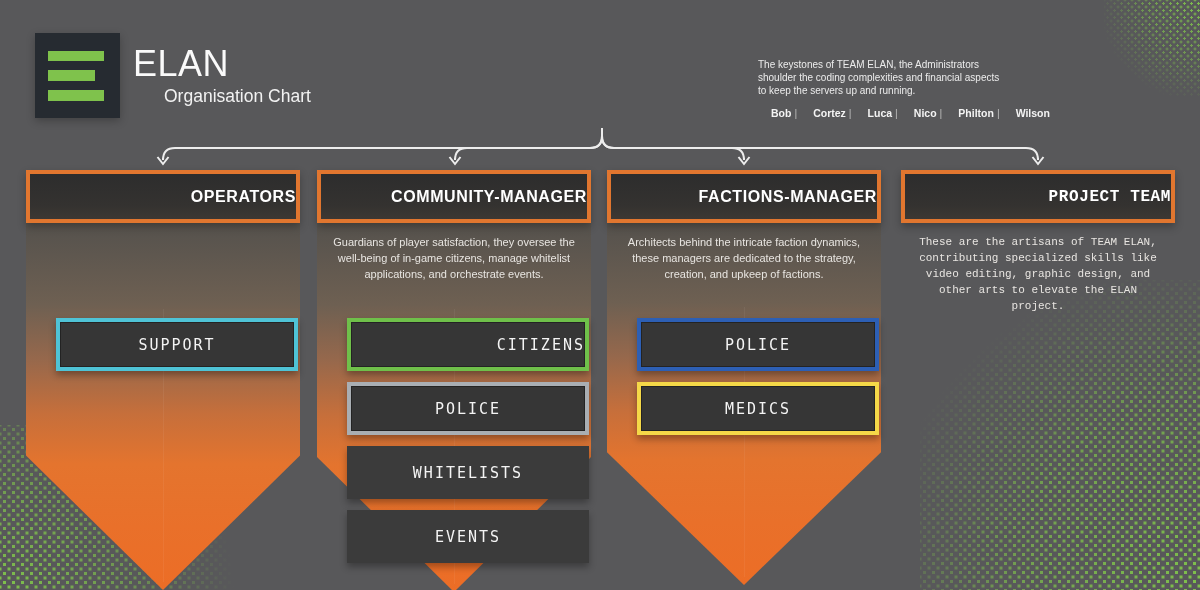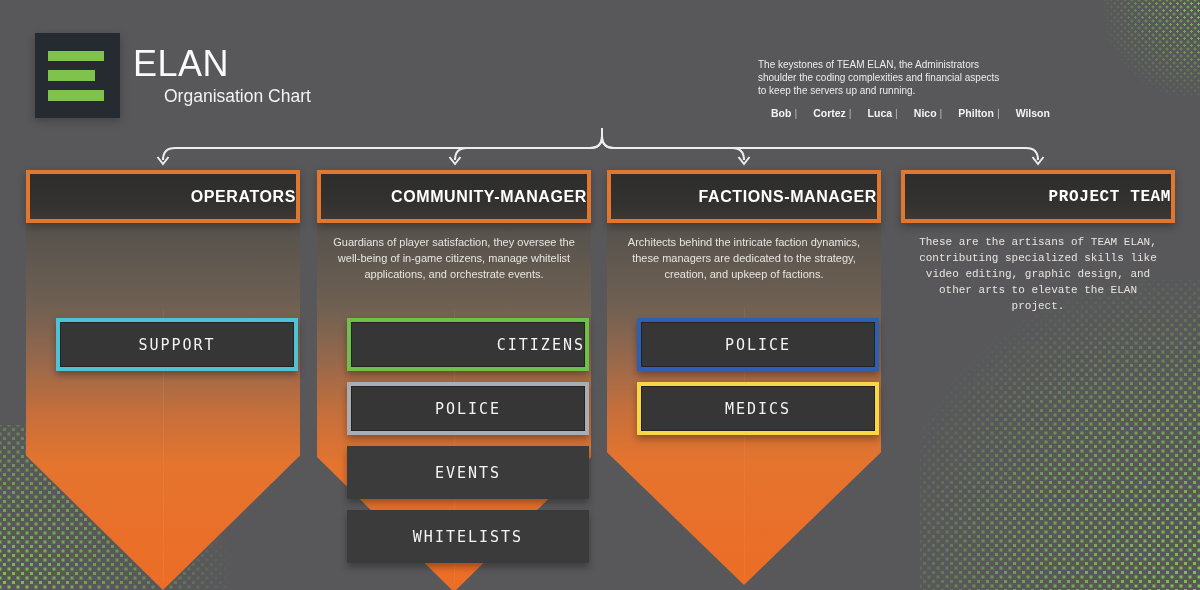--- a/index.html
+++ b/index.html
@@ -165,24 +165,24 @@
     </div>
     <div class="col-desc">Guardians of player satisfaction, they oversee the well-being of in-game citizens, manage whitelist applications, and orchestrate events.</div>
     <div class="subs">
       <div class="sub" style="border-color: rgb(111, 192, 74); justify-content: flex-end;">
         <span>CITIZENS</span>
       </div>
       <div class="sub" style="border-color: rgb(169, 174, 179);">
         <span>POLICE</span>
       </div>
       <div class="sub plain">
+        <span>WHITELISTS</span>
+      </div>
+      <div class="sub plain">
         <span>EVENTS</span>
-      </div>
-      <div class="sub plain">
-        <span>WHITELISTS</span>
       </div>
     </div>
   </div>
 
   <div class="col c3">
     <div class="pennant">
       <div class="seam"></div>
     </div>
     <div class="col-header" style="border-color: rgb(225, 118, 47);">
       <span>FACTIONS-MANAGER</span>

